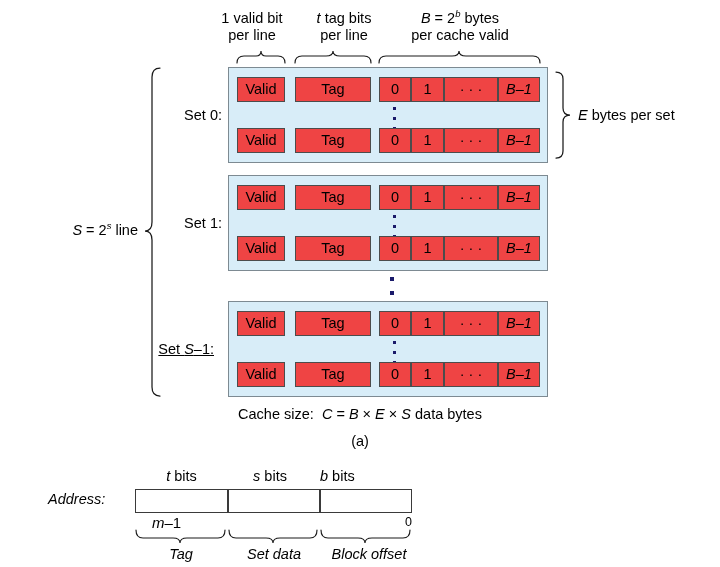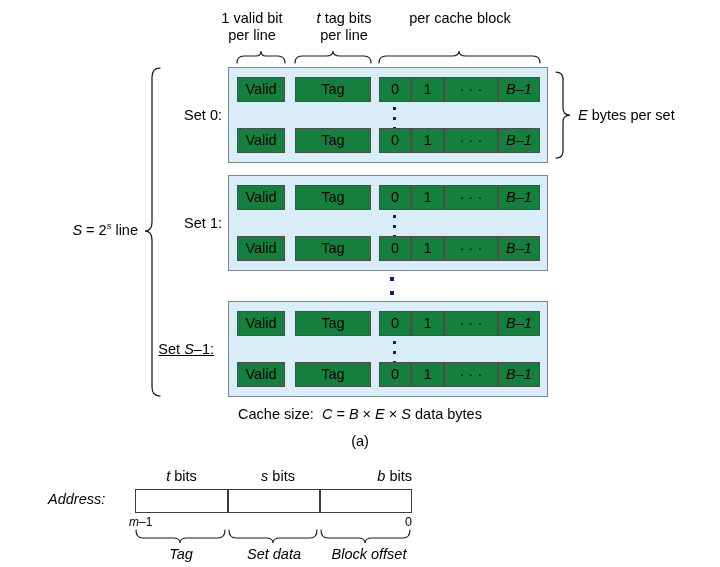--- a/index.html
+++ b/index.html
@@ -31,21 +31,21 @@
   .setblock {
     position: absolute;
     background: #d8edf8;
     border: 1.4px solid #7d8a92;
     box-sizing: border-box;
   }
 
   
   .cell {
     position: absolute;
-    background: #15803d;
+    background: #ef4444;
     border: 1.4px solid #4c4c4c;
     box-sizing: border-box;
     font-size: 14.5px;
     line-height: 1;
     display: flex;
     align-items: center;
     justify-content: center;
     white-space: nowrap;
   }
   .dcell { border-width: 1.2px; }
@@ -85,21 +85,22 @@
   <div>1 valid bit</div>
   <div>per line</div>
 </div>
 
 <div class="hdr abs" style="left:298px; top:10px; width:92px;">
   <div><span class="it">t</span><span> tag bits</span></div>
   <div>per line</div>
 </div>
 
 <div class="hdr abs" style="left:382px; top:10px; width:156px;">
-  <div>per cache block</div>
+  <div><span class="it">B</span><span> = 2</span><sup>b</sup><span> bytes</span></div>
+  <div>per cache valid</div>
 </div>
 
 <svg class="abs" style="left:0; top:0;" width="720" height="567">
 
   <path class="brace thin" d="M237,63 Q237,56 244,56 L256,56 Q261,56 261,51 Q261,56 266,56 L278,56 Q285,56 285,63"></path>
 
   <path class="brace thin" d="M295,63 Q295,56 302,56 L326,56 Q333,56 333,51 Q333,56 340,56 L364,56 Q371,56 371,63"></path>
 
   <path class="brace thin" d="M379,63 Q379,56 386,56 L452,56 Q459,56 459,51 Q459,56 466,56 L533,56 Q540,56 540,63"></path>
 
@@ -187,28 +188,28 @@
 <div class="cell dcell" style="left:444px; top:362px; width:54px; height:25px;">· · ·</div>
 <div class="cell dcell it" style="left:498px; top:362px; width:42px; height:25px;">B–1</div>
 
 <div class="lab" style="left:0px; top:406px; width:720px; text-align:center;"><span>Cache size:</span><span>&nbsp;&nbsp;</span><span class="it">C</span><span> = <span class="it">B</span> × <span class="it">E</span> × <span class="it">S</span> data bytes</span></div>
 
 <div class="lab" style="left:0px; top:433px; width:720px; text-align:center;">(a)</div>
 
 <div class="lab it" style="left:48px; top:491px;">Address:</div>
 
 <div class="lab" style="left:135px; top:468px; width:93px; text-align:center;"><span class="it">t</span><span> bits</span></div>
-<div class="lab" style="left:232px; top:468px; width:92px; text-align:center;"><span class="it">s</span><span> bits</span></div>
-<div class="lab" style="left:320px; top:468px; width:92px; text-align:right;"><span class="it">b</span><span> bits</span></div>
+<div class="lab" style="left:224px; top:468px; width:92px; text-align:center;"><span class="it">s</span><span> bits</span></div>
+<div class="lab" style="left:320px; top:468px; width:92px; text-align:left;"><span class="it">b</span><span> bits</span></div>
 
 <div class="abs" style="left:135px; top:489px; width:277px; height:24px; border:1.6px solid #3a3a3a; box-sizing:border-box; background:#fff;"></div>
 <div class="abs" style="left:227px; top:489px; width:1.6px; height:24px; background:#3a3a3a;"></div>
 <div class="abs" style="left:319px; top:489px; width:1.6px; height:24px; background:#3a3a3a;"></div>
 
-<div class="lab" style="left:129px; top:514px; font-size:12px;"><span class="it">m</span><span>–1</span></div>
+<div class="lab" style="left:152px; top:514px; font-size:15px;"><span class="it">m</span><span>–1</span></div>
 <div class="lab" style="left:384px; top:514px; width:28px; text-align:right; font-size:12.5px;">0</div>
 
 <svg class="abs" style="left:0; top:0;" width="720" height="567">
   <path class="brace thin" d="M136,530 Q136,538 143,538 L173,538 Q180,538 180,543 Q180,538 187,538 L218,538 Q225,538 225,530"></path>
   <path class="brace thin" d="M229,530 Q229,538 236,538 L266,538 Q273,538 273,543 Q273,538 280,538 L310,538 Q317,538 317,530"></path>
   <path class="brace thin" d="M321,530 Q321,538 328,538 L358,538 Q365,538 365,543 Q365,538 372,538 L403,538 Q410,538 410,530"></path>
 </svg>
 
 <div class="lab it" style="left:135px; top:546px; width:92px; text-align:center;">Tag</div>
 <div class="lab it" style="left:228px; top:546px; width:92px; text-align:center;">Set data</div>

